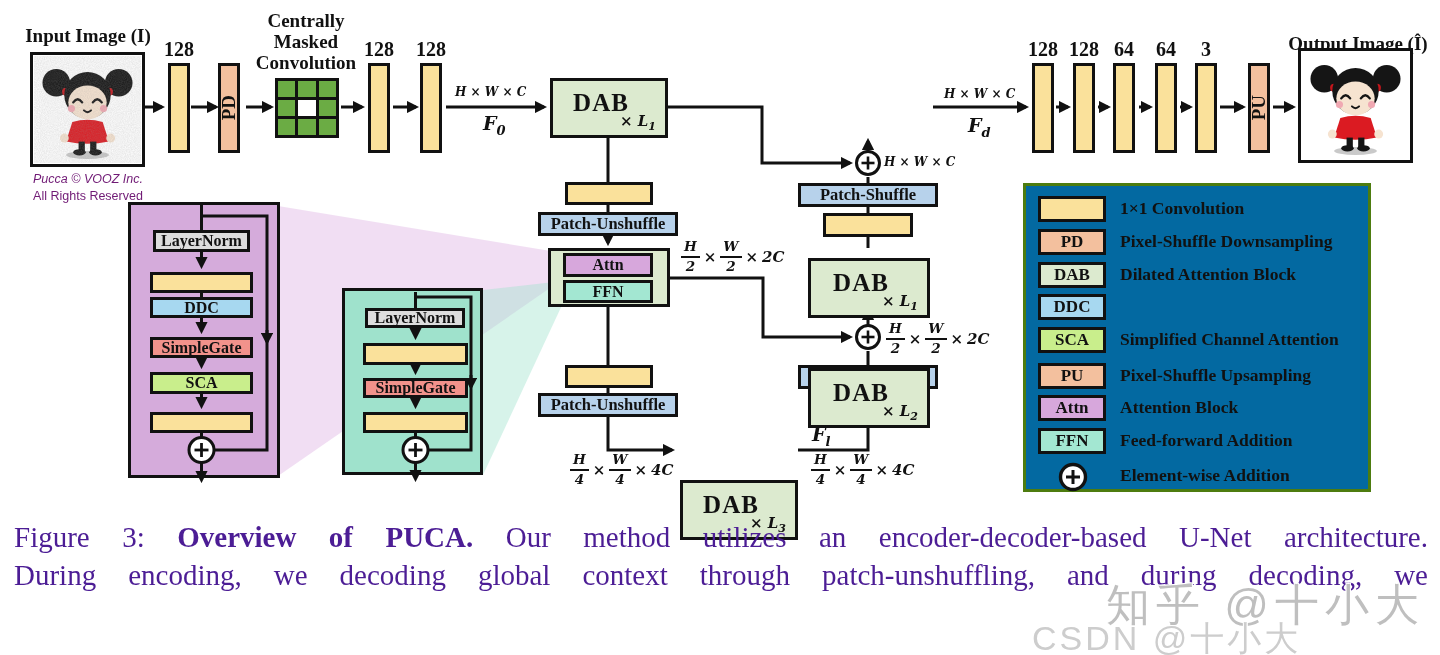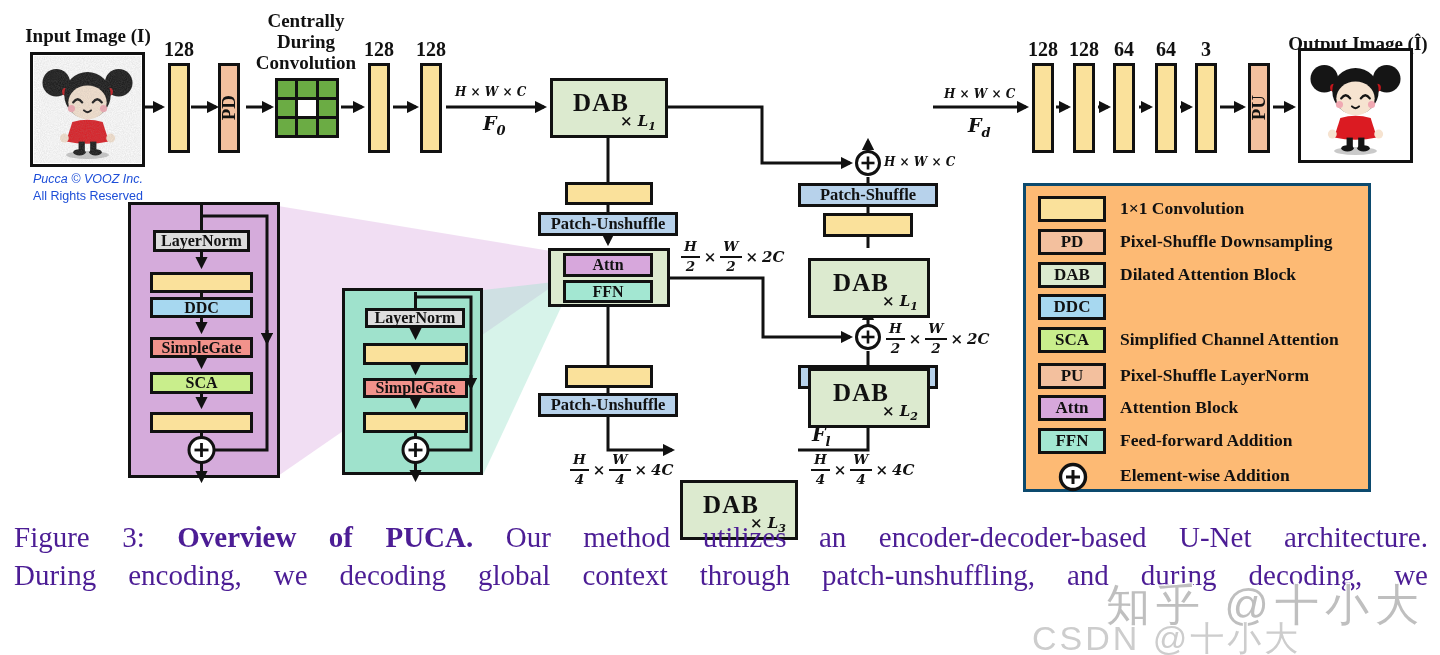--- a/index.html
+++ b/index.html
@@ -17,21 +17,21 @@
   .c-ddc{background:#A7D8F0;}
   .c-sca{background:#C9EE8C;}
   .c-attn{background:#D7A7DC;}
   .c-ffn{background:#A3E7D2;}
   .c-sg{background:#F2928B;}
   .c-ln{background:#DDDDDD;}
   .blockface{font-weight:bold;font-size:16.5px;}
   .vtext{writing-mode:vertical-rl;transform:rotate(180deg);font-weight:bold;font-size:19px;}
   .num-label{font-weight:bold;font-size:20px;text-align:center;}
   .io-title{font-weight:bold;font-size:19px;text-align:center;white-space:nowrap;}
-  .credit{font-family:"Liberation Sans",sans-serif;font-size:12.5px;color:#1d4ed8;text-align:center;line-height:1.35;}
+  .credit{font-family:"Liberation Sans",sans-serif;font-size:12.5px;color:#701a75;text-align:center;line-height:1.35;}
   
   .mtext{font-family:"DejaVu Serif",serif;font-style:italic;font-weight:bold;}
   .hwc{font-size:12px;white-space:nowrap;}
   .flabel{font-size:19px;}
   .flabel sub{font-size:13px;}
   .fracrow{display:flex;align-items:center;gap:4px;font-family:"DejaVu Serif",serif;
            font-style:italic;font-weight:bold;font-size:15px;white-space:nowrap;}
   .frac{display:inline-flex;flex-direction:column;align-items:center;line-height:1;font-size:13.5px;}
   .frac .nu{border-bottom:2px solid #111;padding:0 3px 2px;}
   .frac .de{padding-top:2px;}
@@ -47,21 +47,21 @@
   .cmcgrid span{background:#6BAC44;}
   .cmcgrid span.hole{background:#fff;}
   .cmc-label{font-weight:bold;font-size:19px;line-height:21px;text-align:center;}
   
   .detail-bg{border:3px solid #111;}
   .bg-purple{background:#D5ABDB;}
   .bg-teal{background:#9FE2CC;}
   .mini{border:3px solid #111;box-sizing:border-box;display:flex;align-items:center;justify-content:center;
         font-weight:bold;font-size:16px;}
   
-  #legend{border:3px solid #0c4a6e;background:#fdba74;}
+  #legend{border:3px solid #4d7c0f;background:#0369a1;}
   .lg-swatch{position:absolute;left:12px;width:62px;height:20px;border:3px solid #111;box-sizing:content-box;
              display:flex;align-items:center;justify-content:center;font-weight:bold;font-size:17px;}
   .lg-label{position:absolute;left:94px;font-weight:bold;font-size:17.5px;white-space:nowrap;}
   
   #caption{position:absolute;left:14px;top:518px;width:1414px;font-size:29px;line-height:38px;color:#4c1d95;}
   .capline{display:block;}
   .capjust{text-align:justify;text-align-last:justify;}
   
   .wm{position:absolute;font-family:"Liberation Sans",sans-serif;white-space:nowrap;
       text-shadow:1px 1px 0 #fff,-1px -1px 0 #fff,1px -1px 0 #fff,-1px 1px 0 #fff;}
@@ -205,21 +205,21 @@
 
   <div class="abs num-label" style="left:157px;top:38px;width:44px;">128</div>
   <div class="abs bar c-yellow" style="left:168px;top:63px;"></div>
 
   <div class="abs bar c-peach" style="left:218px;top:63px;display:flex;align-items:center;justify-content:center;">
     <span class="vtext">PD</span>
   </div>
 
   <div class="abs cmc-label" style="left:238px;top:10px;width:136px;">
     <div>Centrally</div>
-    <div>During</div>
+    <div>Masked</div>
     <div>Convolution</div>
   </div>
   <div class="abs cmcgrid" style="left:275px;top:78px;width:64px;height:60px;">
     <span></span>
       <span></span>
       <span></span>
     <span></span>
       <span class="hole"></span>
       <span></span>
     <span></span>
@@ -366,21 +366,21 @@
     <div class="lg-swatch" style="top: 108px; background-color: rgb(167, 216, 240);">
         <span>DDC</span>
       </div>
     <div class="lg-swatch" style="top: 141px; background-color: rgb(201, 238, 140);">
         <span>SCA</span>
       </div>
     <div class="lg-label" style="top:143px;">Simplified Channel Attention</div>
     <div class="lg-swatch" style="top: 177px; background-color: rgb(243, 192, 158);">
         <span>PU</span>
       </div>
-    <div class="lg-label" style="top:179px;">Pixel-Shuffle LayerNorm</div>
+    <div class="lg-label" style="top:179px;">Pixel-Shuffle Upsampling</div>
     <div class="lg-swatch" style="top: 209px; background-color: rgb(215, 167, 220);">
         <span>Attn</span>
       </div>
     <div class="lg-label" style="top:211px;">Attention Block</div>
     <div class="lg-swatch" style="top: 242px; background-color: rgb(163, 231, 210);">
         <span>FFN</span>
       </div>
     <div class="lg-label" style="top:244px;">Feed-forward Addition</div>
     <svg class="abs" style="left:31px;top:275px;" width="32" height="32">
       <circle cx="16" cy="16" r="12.5" fill="#fff" stroke="#111" stroke-width="3.4"></circle>

